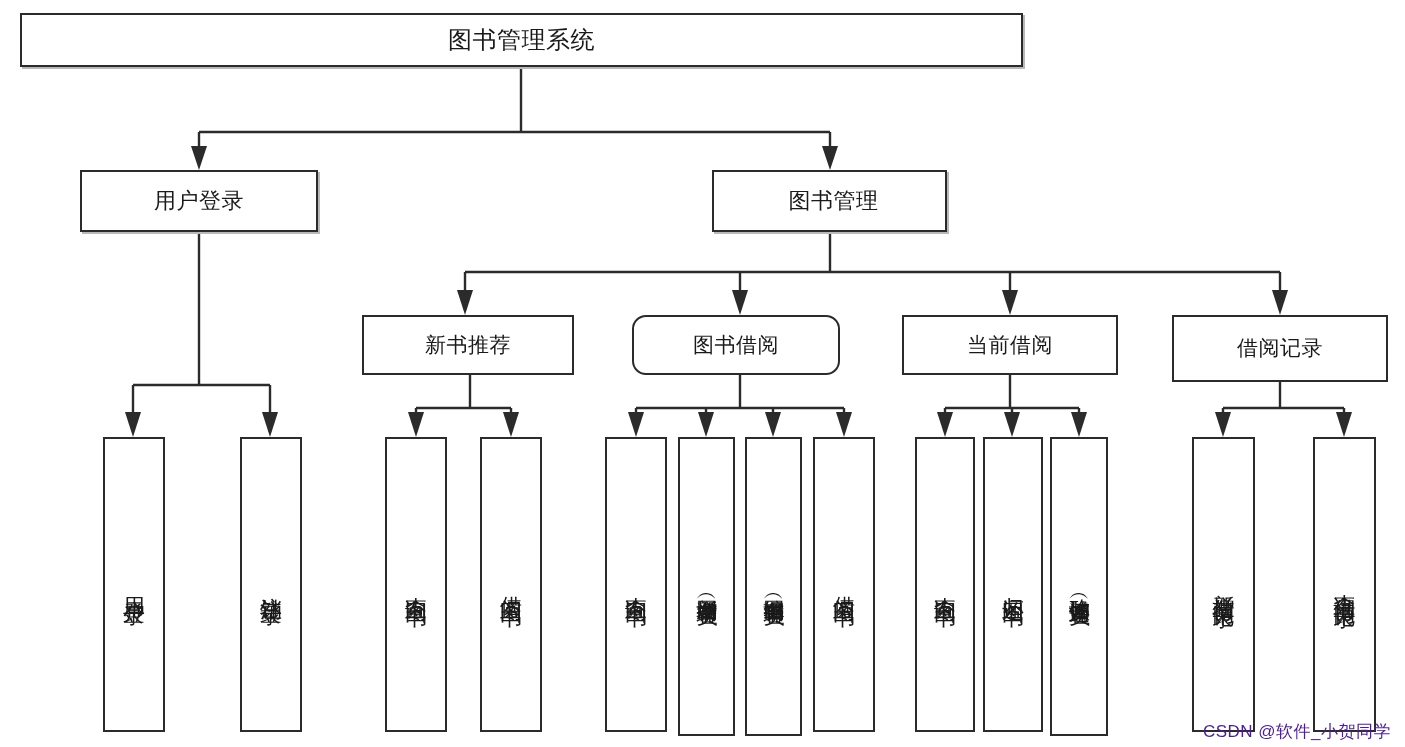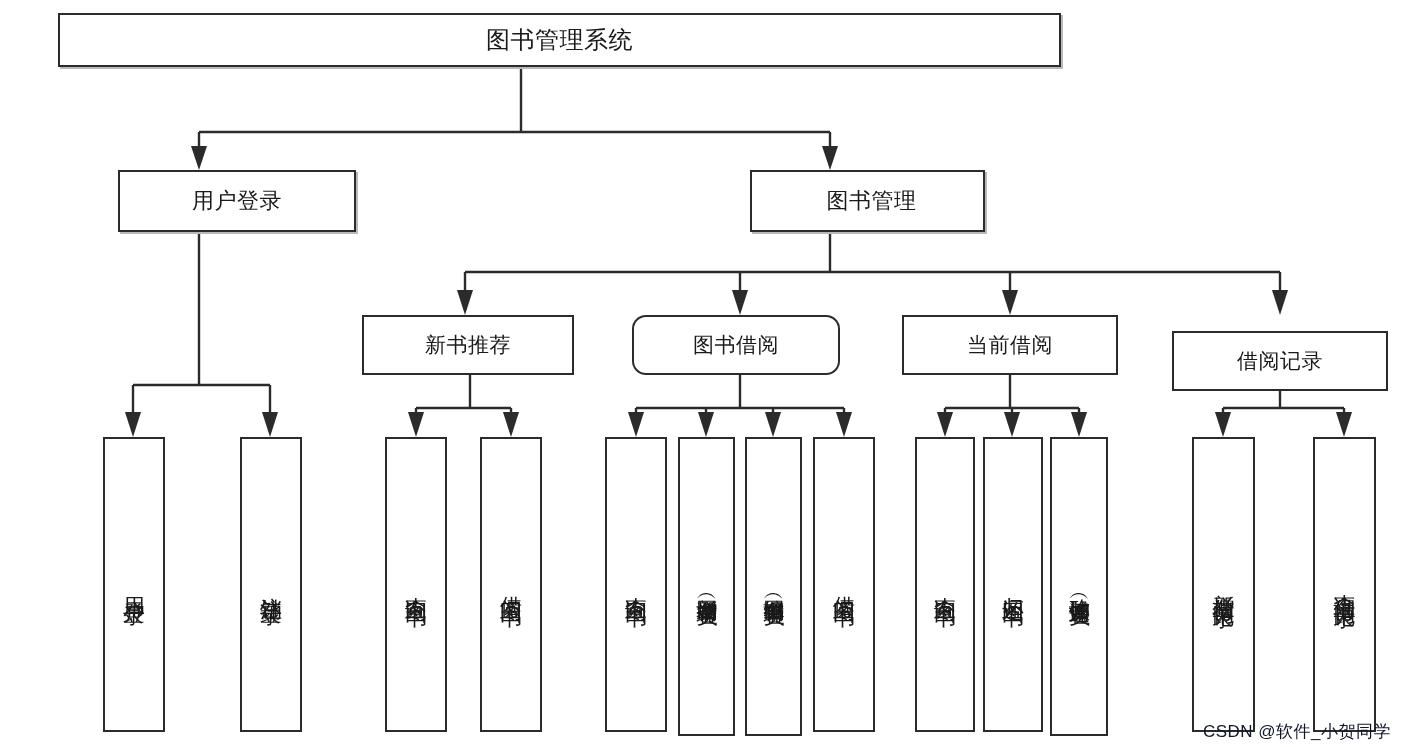--- a/index.html
+++ b/index.html
@@ -21,21 +21,20 @@
     box-sizing:border-box;
     background:#ffffff;
     border:2px solid #2b2b2b;
     display:flex;
     align-items:center;
     justify-content:center;
     color:#1a1a1a;
   }
   .node.shadowed{
     box-shadow:2px 2px 0 0 #b9b9b9;
-    margin-left:38px;
   }
   .node .label{
     display:block;
     text-align:center;
     line-height:1.25;
     letter-spacing:.5px;
     white-space:nowrap;
   }
   
   .lvl1{font-size:24px;}
@@ -68,21 +67,21 @@
     stroke-width:2.4;
     fill:none;
   }
   #wires polygon{ fill:#2b2b2b; }
   
   #watermark{
     position:absolute;
     right:14px;
     bottom:4px;
     font-size:17px;
-    color:#0f172a;
+    color:#4c1d95;
     letter-spacing:.5px;
     white-space:nowrap;
     user-select:none;
   }
 </style>
 </head>
 <body>
 
 <div id="canvas">
 
@@ -167,21 +166,21 @@
   </div>
 
   <div class="node lvl3" style="left:632px;top:315px;width:208px;height:60px;border-radius:14px;">
     <span class="label">图书借阅</span>
   </div>
 
   <div class="node lvl3" style="left:902px;top:315px;width:216px;height:60px;">
     <span class="label">当前借阅</span>
   </div>
 
-  <div class="node lvl3" style="left:1172px;top:315px;width:216px;height:60px;margin-top:16px;">
+  <div class="node lvl3" style="left:1172px;top:315px;width:216px;height:67px;">
     <span class="label">借阅记录</span>
   </div>
 
   <div class="node leaf" style="left:103px;top:437px;width:62px;height:295px;">
     <span class="label">用户登录</span>
   </div>
 
   <div class="node leaf" style="left:240px;top:437px;width:62px;height:295px;">
     <span class="label">注销登录</span>
   </div>

